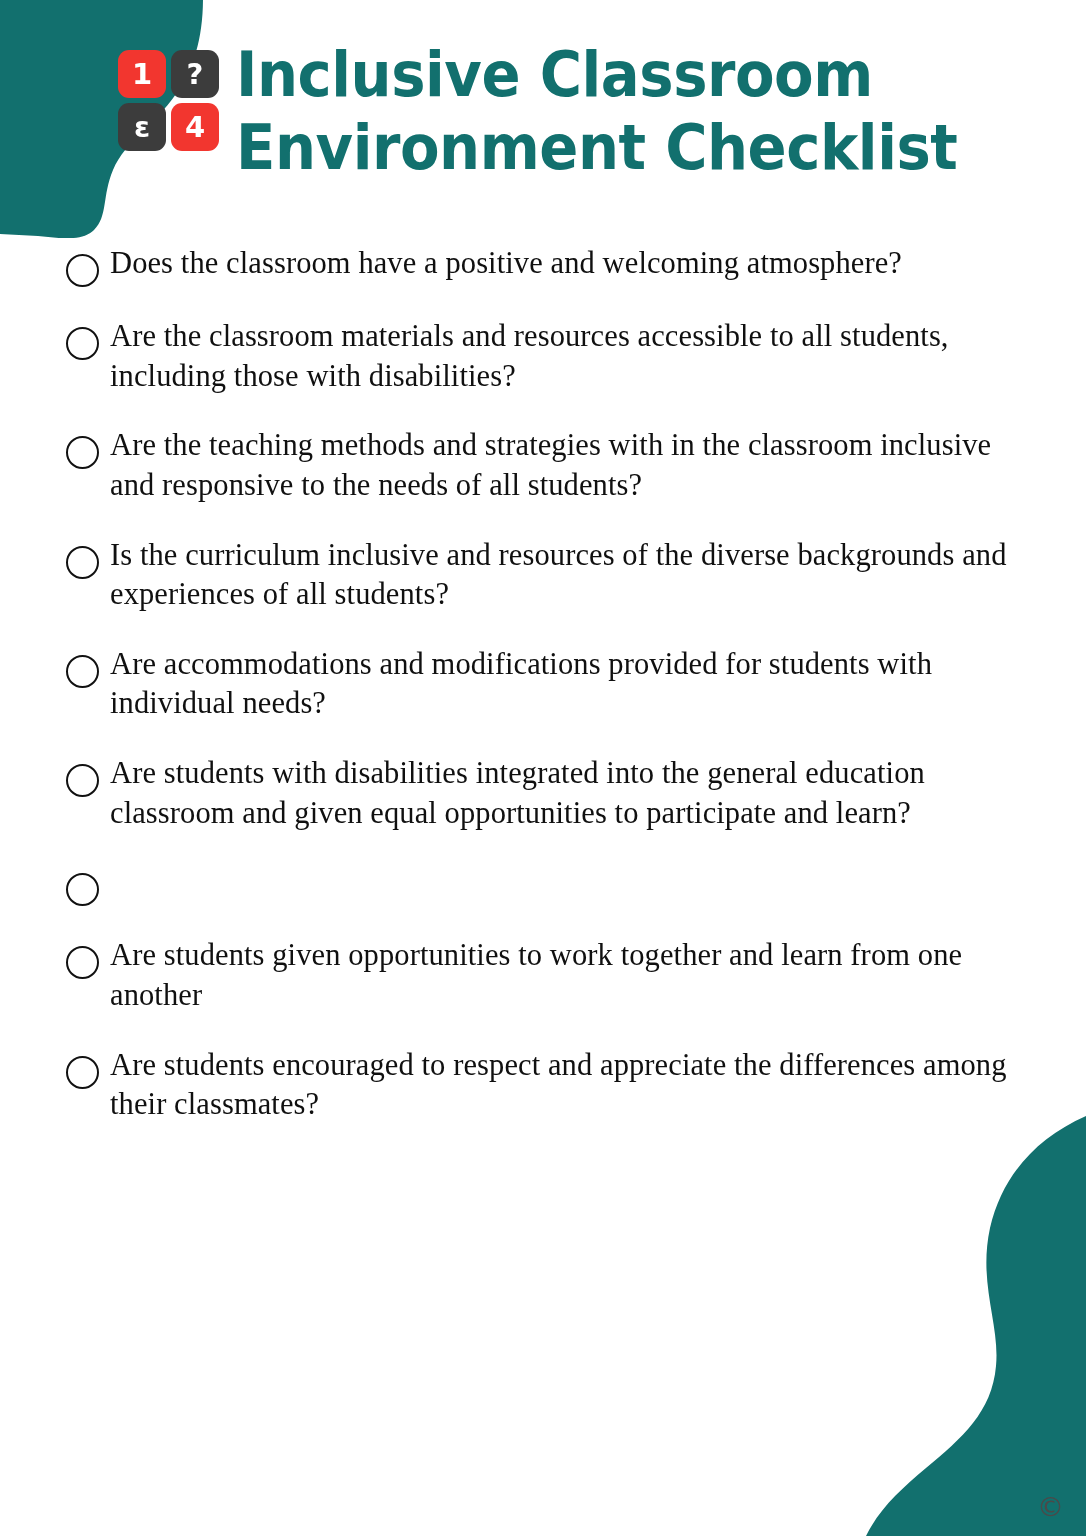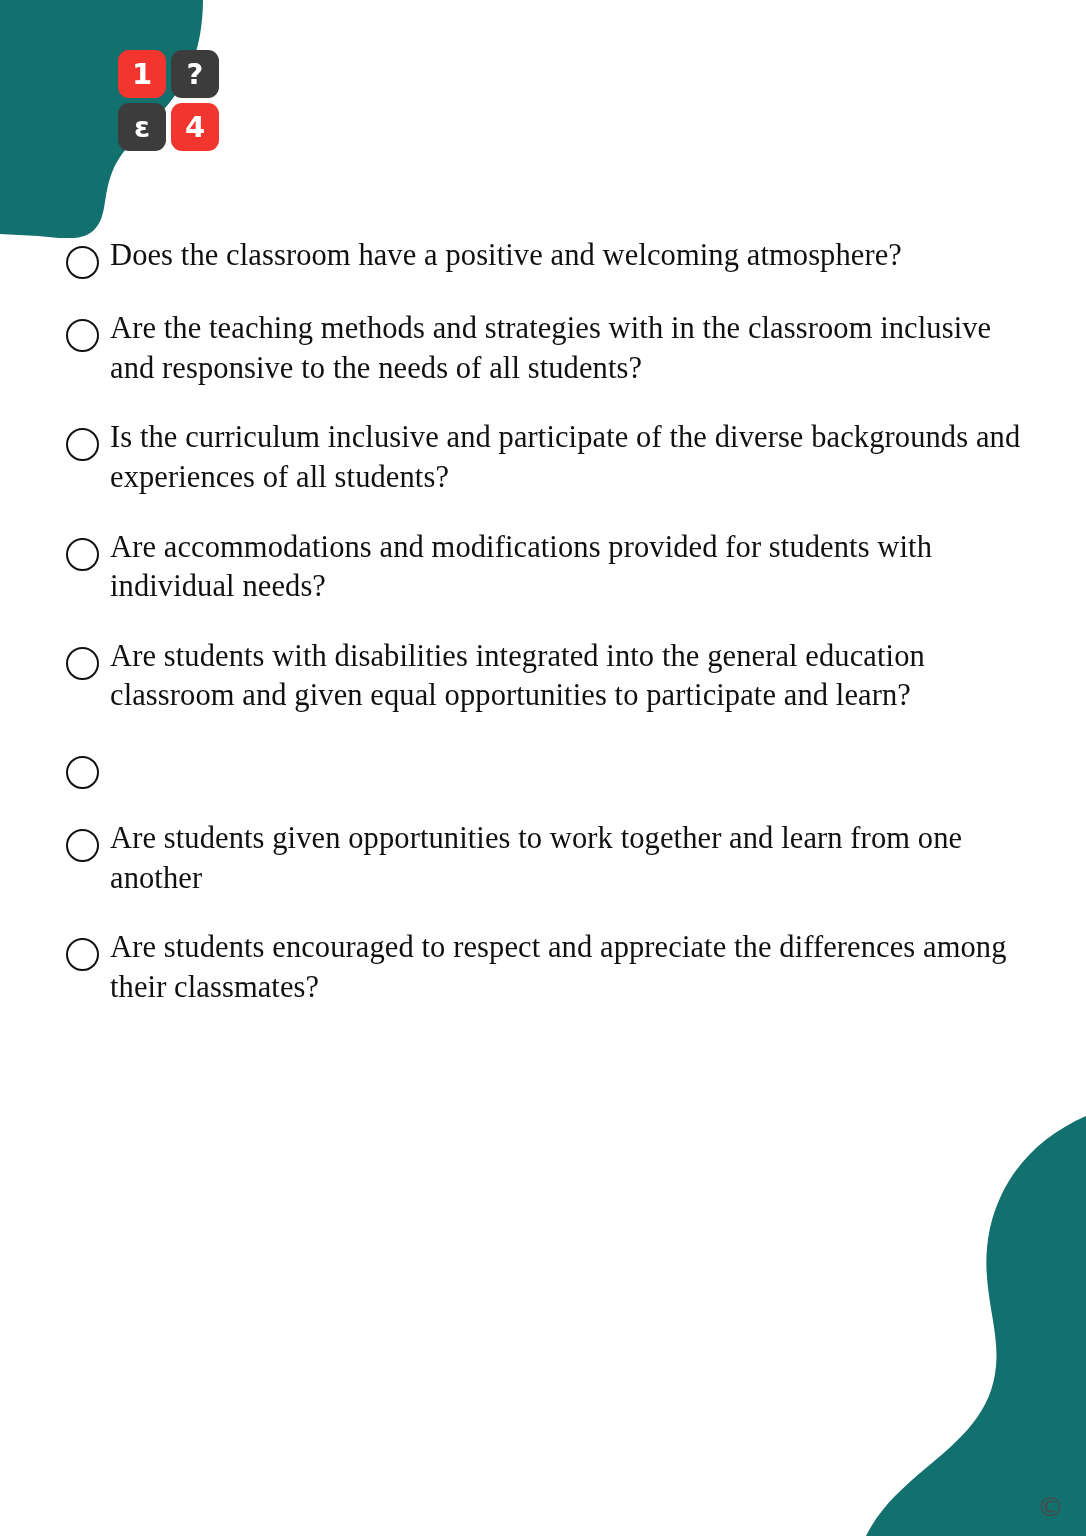--- a/index.html
+++ b/index.html
@@ -69,21 +69,21 @@
     letter-spacing: -0.5px;
     white-space: nowrap;
     transform: scaleX(0.93);
     transform-origin: left center;
   }
 
   
   .checklist {
     position: absolute;
     left: 66px;
-    top: 236px;
+    top: 244px;
     width: 980px;
   }
   .check-item {
     display: flex;
     align-items: flex-start;
     margin-bottom: 30px;
   }
   .checkbox {
     width: 29px;
     height: 29px;
@@ -140,39 +140,47 @@
 
   <div class="header">
 
     <div class="logo">
       <div class="tile tile-red">1</div>
       <div class="tile tile-dark">?</div>
       <div class="tile tile-dark">ɛ</div>
       <div class="tile tile-red">4</div>
     </div>
 
+    <div class="title-wrap">
+      <div class="title-line">Inclusive Classroom</div>
+      <div class="title-line">Environment Checklist</div>
+    </div>
 
   </div>
 
   <div class="checklist">
 
     <div class="check-item">
       <div class="checkbox"></div>
       <div class="check-text">Does the classroom have a positive and welcoming atmosphere?</div>
     </div>
 
+    <div class="check-item">
+      <div class="checkbox"></div>
+      <div class="check-text"> Are the classroom materials and resources accessible to all students, including those with disabilities?</div>
+    </div>
 
     <div class="check-item">
       <div class="checkbox"></div>
       <div class="check-text">Are the teaching methods and strategies with in the classroom inclusive and responsive to the needs of all students?</div>
     </div>
 
     <div class="check-item">
       <div class="checkbox"></div>
-      <div class="check-text">Is the curriculum inclusive and participate of the diverse backgrounds and experiences of all students?</div>
+      <div class="check-text">Is the curriculum inclusive and resources of the diverse backgrounds and experiences of all students?</div>
     </div>
 
     <div class="check-item">
       <div class="checkbox"></div>
       <div class="check-text">Are accommodations and modifications provided for students with individual needs?</div>
     </div>
 
     <div class="check-item">
       <div class="checkbox"></div>
       <div class="check-text">Are students with disabilities integrated into the general education classroom and given equal opportunities to participate and learn?</div>

